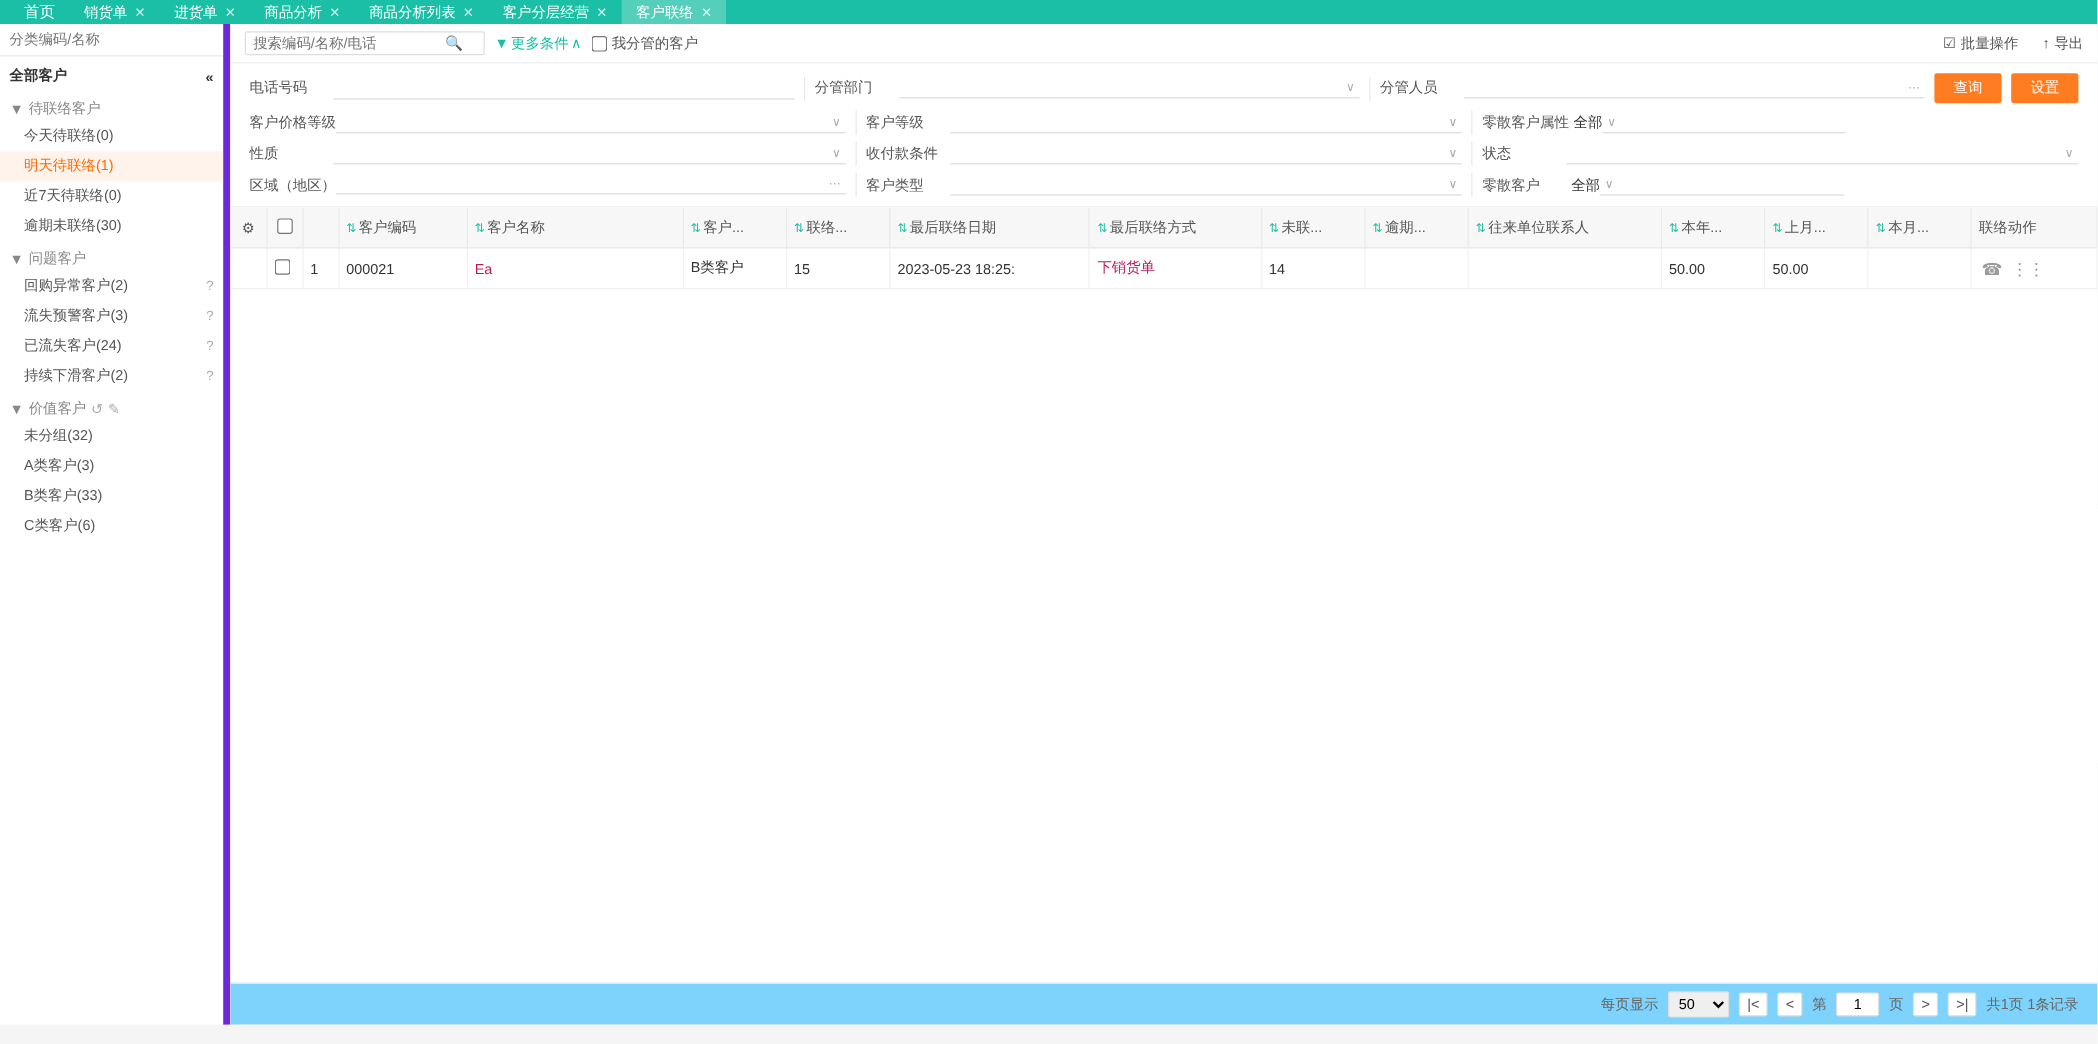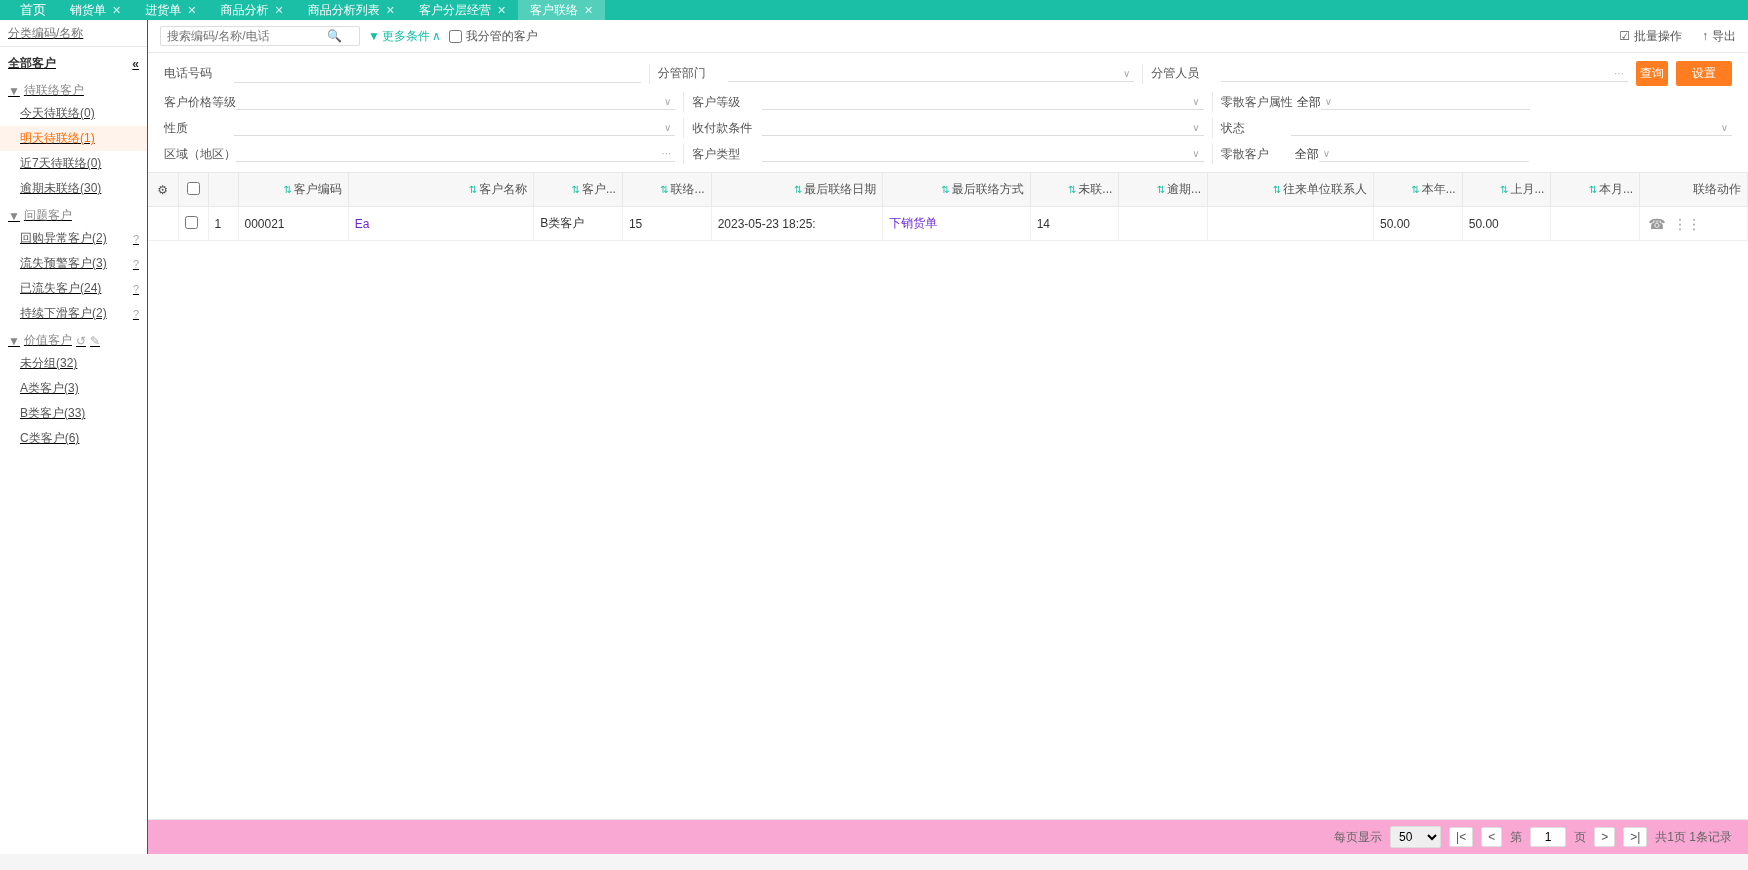--- a/index.html
+++ b/index.html
@@ -28,26 +28,25 @@
     .nav-item .close-x { margin-left: 6px; font-size: 11px; opacity: 0.8; }
 
     
     .main-layout {
       display: flex;
       height: calc(100vh - 36px);
     }
 
     
     .sidebar {
-      width: 148px;
+      width: 192px;
       background: white;
-      border-right: 1px solid #6d28d9;
+      border-right: 6px solid #6d28d9;
       flex-shrink: 0;
       overflow-y: auto;
-      text-decoration: underline;
     }
     .sidebar-search {
       display: flex;
       align-items: center;
       padding: 6px 8px;
       border-bottom: 1px solid #e8e8e8;
     }
     .sidebar-search input {
       border: none;
       outline: none;
@@ -189,21 +188,21 @@
       cursor: pointer;
       position: relative;
     }
     .filter-select .chevron { color: #aaa; font-size: 10px; }
     .filter-select .more-icon { color: #aaa; font-size: 10px; }
     .filter-divider { width: 1px; background: #e8e8e8; height: 20px; }
     .query-btn {
       background: #ff7c21;
       color: white;
       border: none;
-      padding: 4px 4px;
+      padding: 4px 16px;
       border-radius: 2px;
       cursor: pointer;
       font-size: 12px;
       white-space: nowrap;
     }
     .reset-btn {
       background: #ff7c21;
       color: white;
       border: none;
       padding: 4px 16px;
@@ -223,44 +222,44 @@
     table {
       width: 100%;
       border-collapse: collapse;
     }
     thead tr {
       background: #f7f7f7;
       border-bottom: 1px solid #e8e8e8;
     }
     th {
       padding: 8px 6px;
-      text-align: right;
+      text-align: left;
       color: #555;
       font-weight: normal;
       border-right: 1px solid #e8e8e8;
       font-size: 12px;
       white-space: nowrap;
     }
     th .col-sort { color: #1abfa5; font-size: 10px; margin-right: 2px; }
     td {
       padding: 8px 6px;
       border-bottom: 1px solid #f0f0f0;
       border-right: 1px solid #f0f0f0;
       color: #333;
       font-size: 12px;
       white-space: nowrap;
     }
     .th-gear { width: 30px; text-align: center; }
     .th-check { width: 30px; text-align: center; }
-    .link-text { color: #6d28d9; cursor: pointer; text-decoration: none; text-align: center; }
+    .link-text { color: #be185d; cursor: pointer; text-decoration: none; text-align: center; }
     .action-icon { color: #999; cursor: pointer; font-size: 14px; margin: 0 2px; }
 
     
     .footer {
-      background: #f9a8d4;
+      background: #7dd3fc;
       border-top: 1px solid #e8e8e8;
       display: flex;
       align-items: center;
       justify-content: flex-end;
       padding: 6px 16px;
       gap: 8px;
     }
     .footer-label { color: #666; }
     .footer-select {
       border: 1px solid #ddd;

